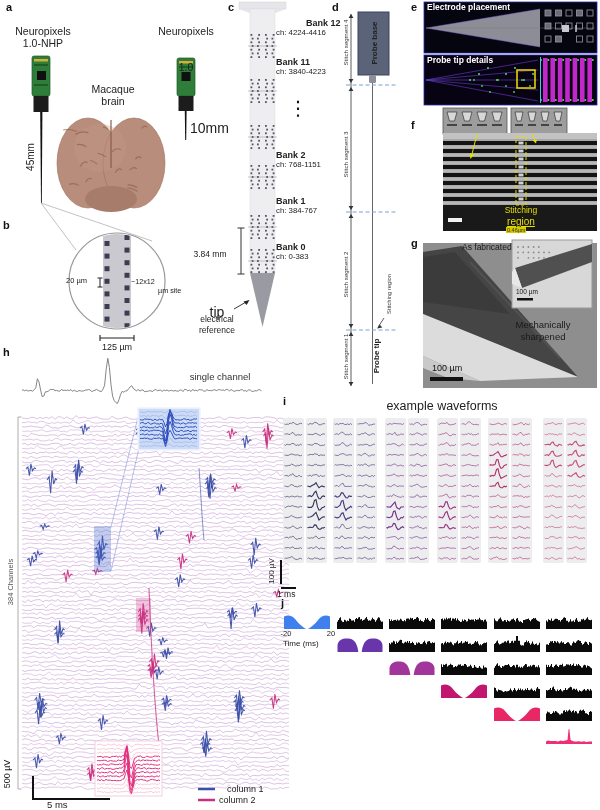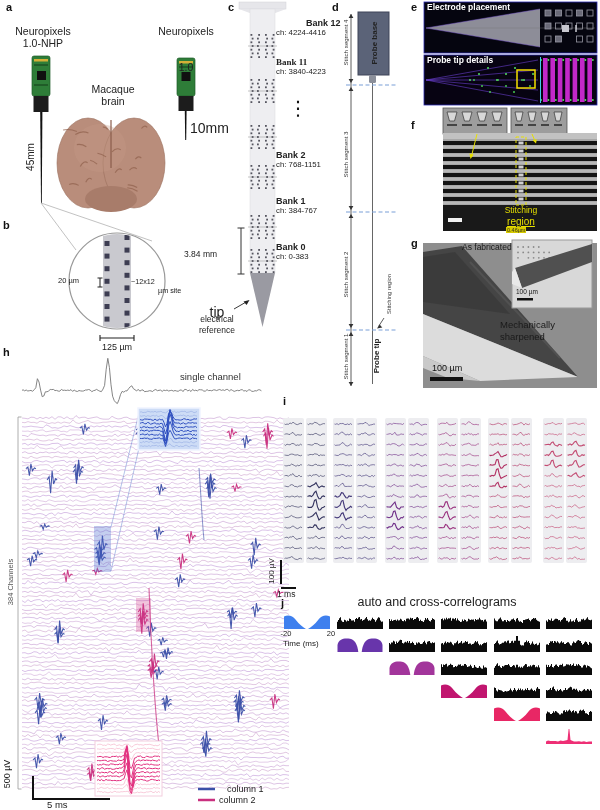--- a/index.html
+++ b/index.html
@@ -2,21 +2,21 @@
 <html><head>
 <meta charset="utf-8">
 <style>
   html,body{margin:0;padding:0;background:#fff;}
   #fig{position:relative;width:600px;height:810px;background:#fff;overflow:hidden;
        font-family:"Liberation Sans",sans-serif;}
   #gfx{position:absolute;left:0;top:0;z-index:1;}
   .t{position:absolute;z-index:2;color:#222;white-space:nowrap;line-height:1.15;}
   .pl{font-weight:bold;font-size:11px;color:#111;}
   .c{text-align:center;}
-  .r{text-align:left;}
+  .r{text-align:center;}
   .wb{color:#fff;font-weight:bold;}
   .yel{color:#e6df00;}
   .rot{position:absolute;z-index:2;display:flex;align-items:center;justify-content:center;
        transform:rotate(-90deg);color:#222;white-space:nowrap;}
   .hl{background:#d6ca00;color:#332;padding:0 1px;}
 </style>
 </head>
 <body>
 
 <div id="fig">
@@ -926,21 +926,21 @@
   <div class="rot" style="left:10px;top:151px;width:40px;height:12px;font-size:10px;">45mm</div>
   <div class="t" style="left:190px;top:120px;font-size:14px;">10mm</div>
 
   <div class="t r" style="left:58px;top:277px;width:37px;font-size:7.5px;">20 µm</div>
   <div class="t" style="left:131px;top:278px;font-size:7.2px;">~12x12</div>
   <div class="t" style="left:134px;top:287px;font-size:7.2px;padding-left:24px;">µm site</div>
   <div class="t c" style="left:92px;top:342px;width:50px;font-size:9px;">125 µm</div>
 
   <div class="t" style="left:276px;top:18px;font-size:9px;font-weight:bold;margin-left:30px;">Bank 12</div>
   <div class="t" style="left:276px;top:29px;font-size:7.8px;">ch: 4224-4416</div>
-  <div class="t" style="left:276px;top:57px;font-size:9px;font-weight:bold;font-family:Liberation Serif, serif;">Bank 11</div>
+  <div class="t" style="left:276px;top:57px;font-size:9px;font-weight:bold;">Bank 11</div>
   <div class="t" style="left:276px;top:68px;font-size:7.8px;">ch: 3840-4223</div>
   <div class="t" style="left:288px;top:98px;font-size:20px;line-height:1;color:#111;">⋮</div>
   <div class="t" style="left:276px;top:150px;font-size:9px;font-weight:bold;">Bank 2</div>
   <div class="t" style="left:276px;top:161px;font-size:7.8px;">ch: 768-1151</div>
   <div class="t" style="left:276px;top:196px;font-size:9px;font-weight:bold;">Bank 1</div>
   <div class="t" style="left:276px;top:207px;font-size:7.8px;">ch: 384-767</div>
   <div class="t" style="left:276px;top:242px;font-size:9px;font-weight:bold;">Bank 0</div>
   <div class="t" style="left:276px;top:253px;font-size:7.8px;">ch: 0-383</div>
   <div class="t r" style="left:184px;top:250px;width:52px;font-size:8.5px;">3.84 mm</div>
   <div class="t c" style="left:189px;top:304px;width:56px;font-size:14px;">tip</div>
@@ -968,20 +968,20 @@
   <div class="t" style="left:432px;top:363px;font-size:9px;color:#111;">100 µm</div>
   <div class="t" style="left:516px;top:288px;font-size:6.5px;color:#111;">100 µm</div>
 
   <div class="t r" style="left:180px;top:372px;width:80px;font-size:9.5px;color:#333;">single channel</div>
   <div class="rot" style="left:-26px;top:577px;width:72px;height:10px;font-size:7.5px;color:#555;">384 Channels</div>
   <div class="rot" style="left:-19px;top:768px;width:52px;height:12px;font-size:9px;">500 µV</div>
   <div class="t" style="left:47px;top:800px;font-size:9.5px;">5 ms</div>
   <div class="t" style="left:219px;top:784px;font-size:9px;margin-left:8px;">column 1</div>
   <div class="t" style="left:219px;top:795px;font-size:9px;">column 2</div>
 
+  <div class="t c" style="left:332px;top:399px;width:220px;font-size:12.5px;color:#222;">example waveforms</div>
   <div class="rot" style="left:249px;top:566px;width:44px;height:10px;font-size:8px;">100 µV</div>
   <div class="t" style="left:277px;top:590px;font-size:8.5px;">1 ms</div>
 
-  <div class="t c" style="left:330px;top:595px;width:214px;font-size:12.5px;color:#222;">auto and cross-correlograms</div>
   <div class="t c" style="left:276px;top:630px;width:20px;font-size:7.5px;">-20</div>
   <div class="t c" style="left:314px;top:630px;width:16px;font-size:7.5px;margin-left:9px;">20</div>
   <div class="t" style="left:283px;top:639px;font-size:8px;">Time (ms)</div>
 </div>
 
 </body></html>

